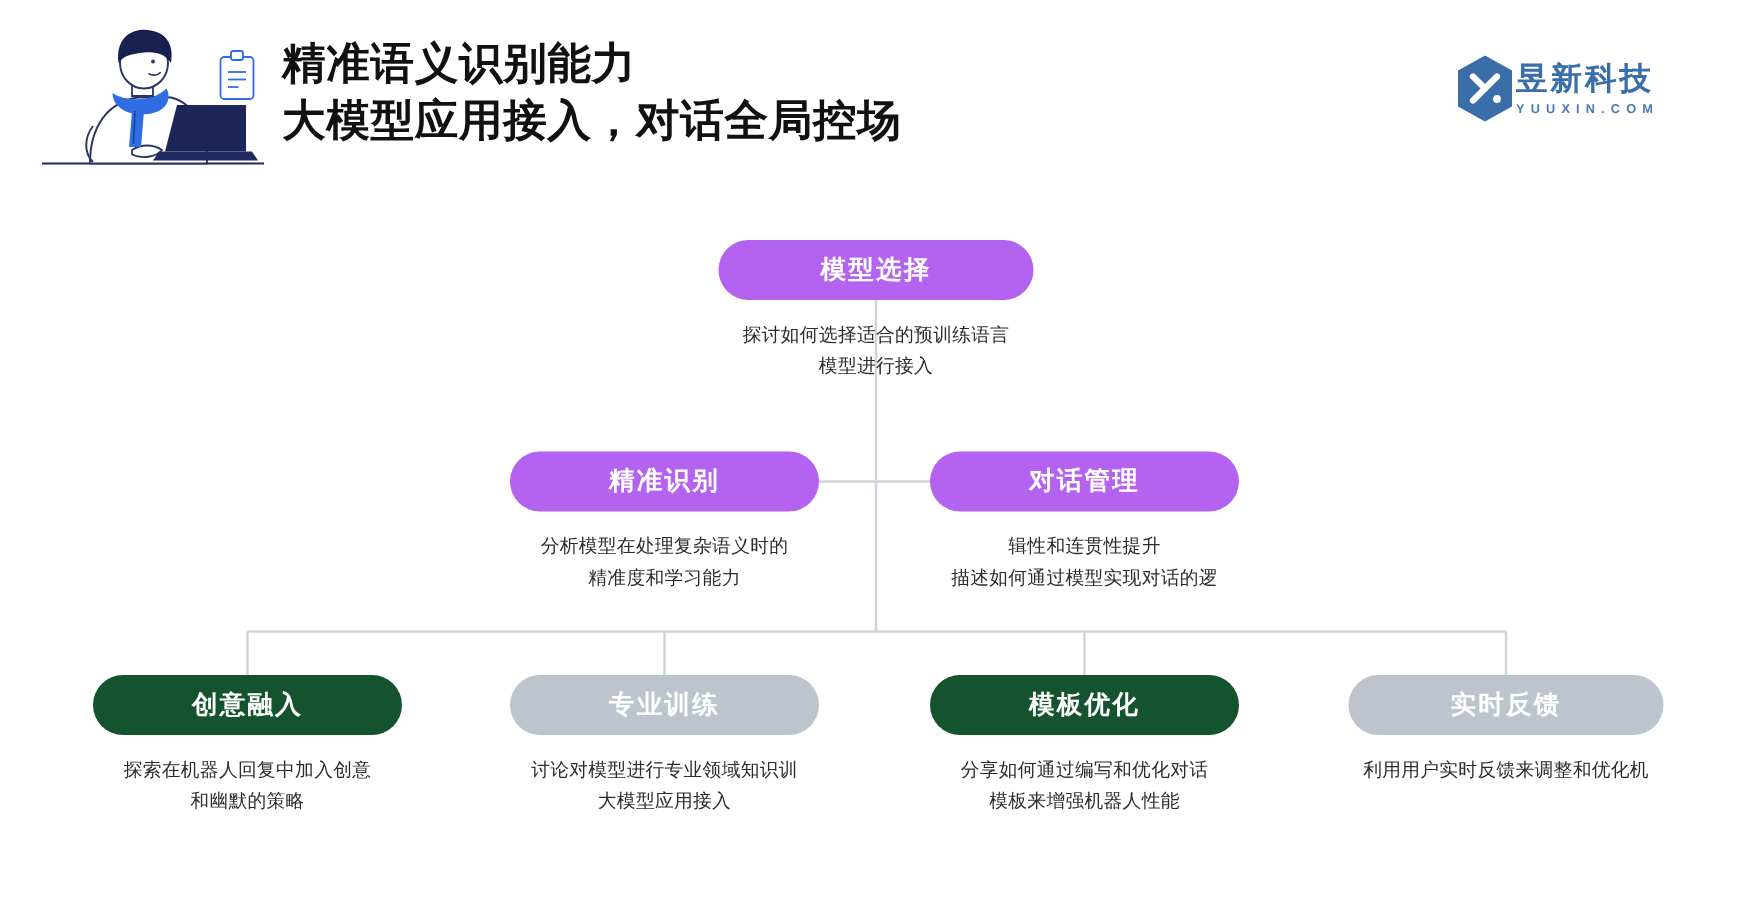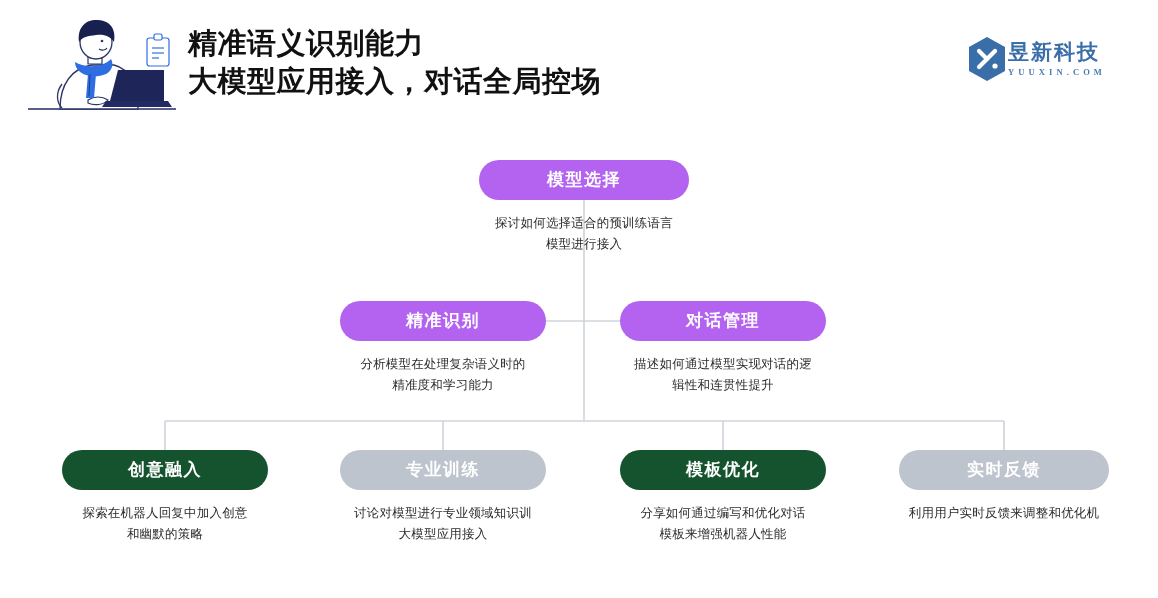--- a/index.html
+++ b/index.html
@@ -15,21 +15,20 @@
     font-family: "Liberation Sans", "DejaVu Sans", sans-serif;
     color: #1a1a1a;
   }
 
   
   .header {
     position: absolute;
     left: 0; top: 0;
     width: 1158px;
     height: 125px;
-    font-family: Liberation Serif, serif;
   }
   .hero-illustration {
     position: absolute;
     left: 22px;
     top: 12px;
     width: 160px;
     height: 108px;
   }
   .header-title {
     position: absolute;
@@ -212,22 +211,22 @@
     <div class="pill pill-purple">精准识别</div>
     <div class="node-desc">
       <div>分析模型在处理复杂语义时的</div>
       <div>精准度和学习能力</div>
     </div>
   </div>
 
   <div class="node" style="left:620px; top:176px; width:206px;">
     <div class="pill pill-purple">对话管理</div>
     <div class="node-desc">
+      <div>辑性和连贯性提升</div>
       <div>描述如何通过模型实现对话的逻</div>
-      <div>辑性和连贯性提升</div>
     </div>
   </div>
 
   <div class="node" style="left:62px; top:325px; width:206px;">
     <div class="pill pill-dark">创意融入</div>
     <div class="node-desc">
       <div>探索在机器人回复中加入创意</div>
       <div>和幽默的策略</div>
     </div>
   </div>

